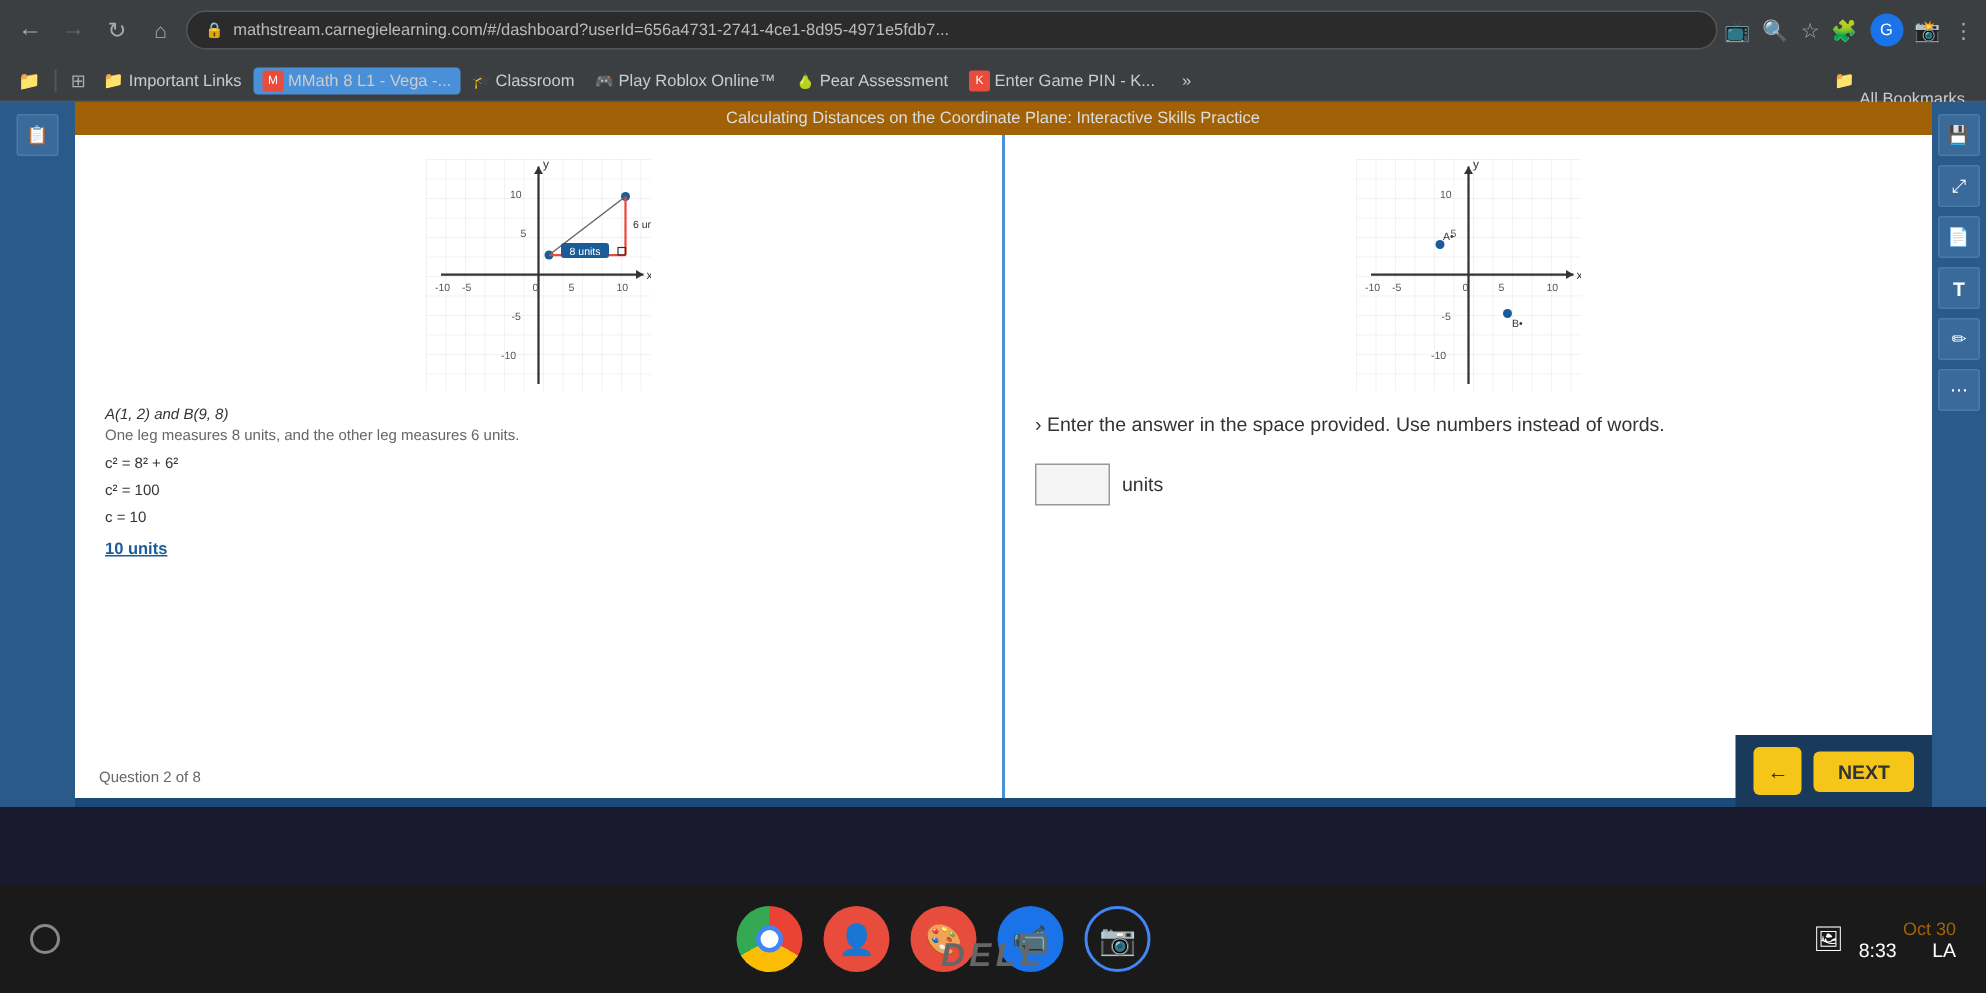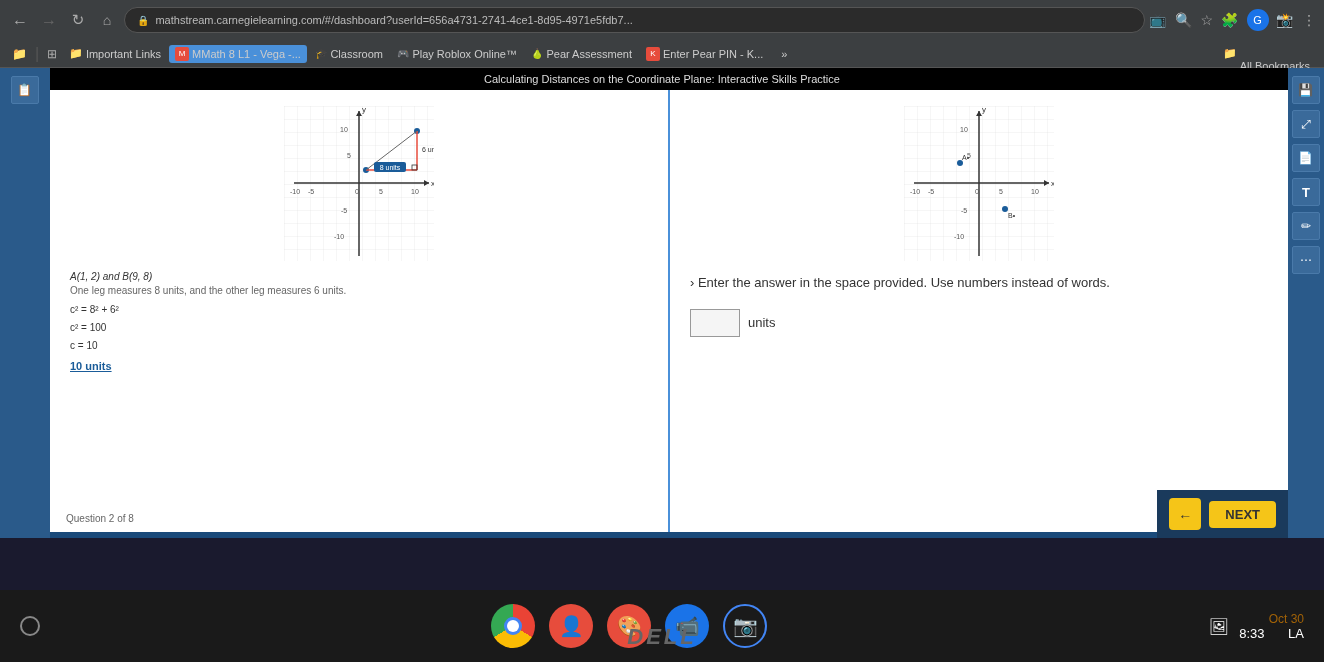--- a/index.html
+++ b/index.html
@@ -66,40 +66,40 @@
       <span>Play Roblox Online™</span>
     </div>
 
     <div style="display:flex;align-items:center;gap:3px;padding:2px 6px;color:#ccc;font-size:11px;cursor:pointer;border-radius:3px;">
       <span style="font-size:10px;">🍐</span>
       <span>Pear Assessment</span>
     </div>
 
     <div style="display:flex;align-items:center;gap:3px;padding:2px 6px;color:#ccc;font-size:11px;cursor:pointer;border-radius:3px;">
       <span style="width:14px;height:14px;background:#e74c3c;border-radius:2px;display:inline-flex;align-items:center;justify-content:center;font-size:8px;color:white;">K</span>
-      <span>Enter Pear PIN - K...</span>
+      <span>Enter Game PIN - K...</span>
     </div>
 
     <div style="margin-left:4px;padding:2px 6px;color:#ccc;font-size:11px;cursor:pointer;">»</div>
 
     <div style="flex:1;"></div>
     <div style="display:flex;align-items:center;gap:3px;padding:2px 6px;color:#ccc;font-size:11px;cursor:pointer;">
       <span>📁</span>
       <span style="font-size:11px;margin-top:24px;">All Bookmarks</span>
     </div>
   </div>
 </div>
 
 <div style="width:1324px; height:470px; background:#1a4a7a; position:relative; overflow:hidden;">
 
   <div style="position:absolute;top:0;left:0;width:50px;height:28px;background:#2a5a8a;display:flex;align-items:center;justify-content:center;">
     <span style="font-size:14px;">🌐</span>
   </div>
 
-  <div style="background:#000000;text-align:center;padding:5px;color:#ddd;font-size:11px;">
+  <div style="background:#a16207;text-align:center;padding:5px;color:#ddd;font-size:11px;">
     <span>Calculating Distances on the Coordinate Plane: Interactive Skills Practice</span>
   </div>
 
   <div style="display:flex;height:calc(100% - 28px);margin-left:50px;margin-right:36px;">
 
     <div style="flex:1;background:white;padding:16px 20px;position:relative;border-right:2px solid #4a90d9;">
 
       <div style="width:150px;height:155px;margin:0 auto 10px auto;border:none;">
         <svg width="150" height="155">
 

